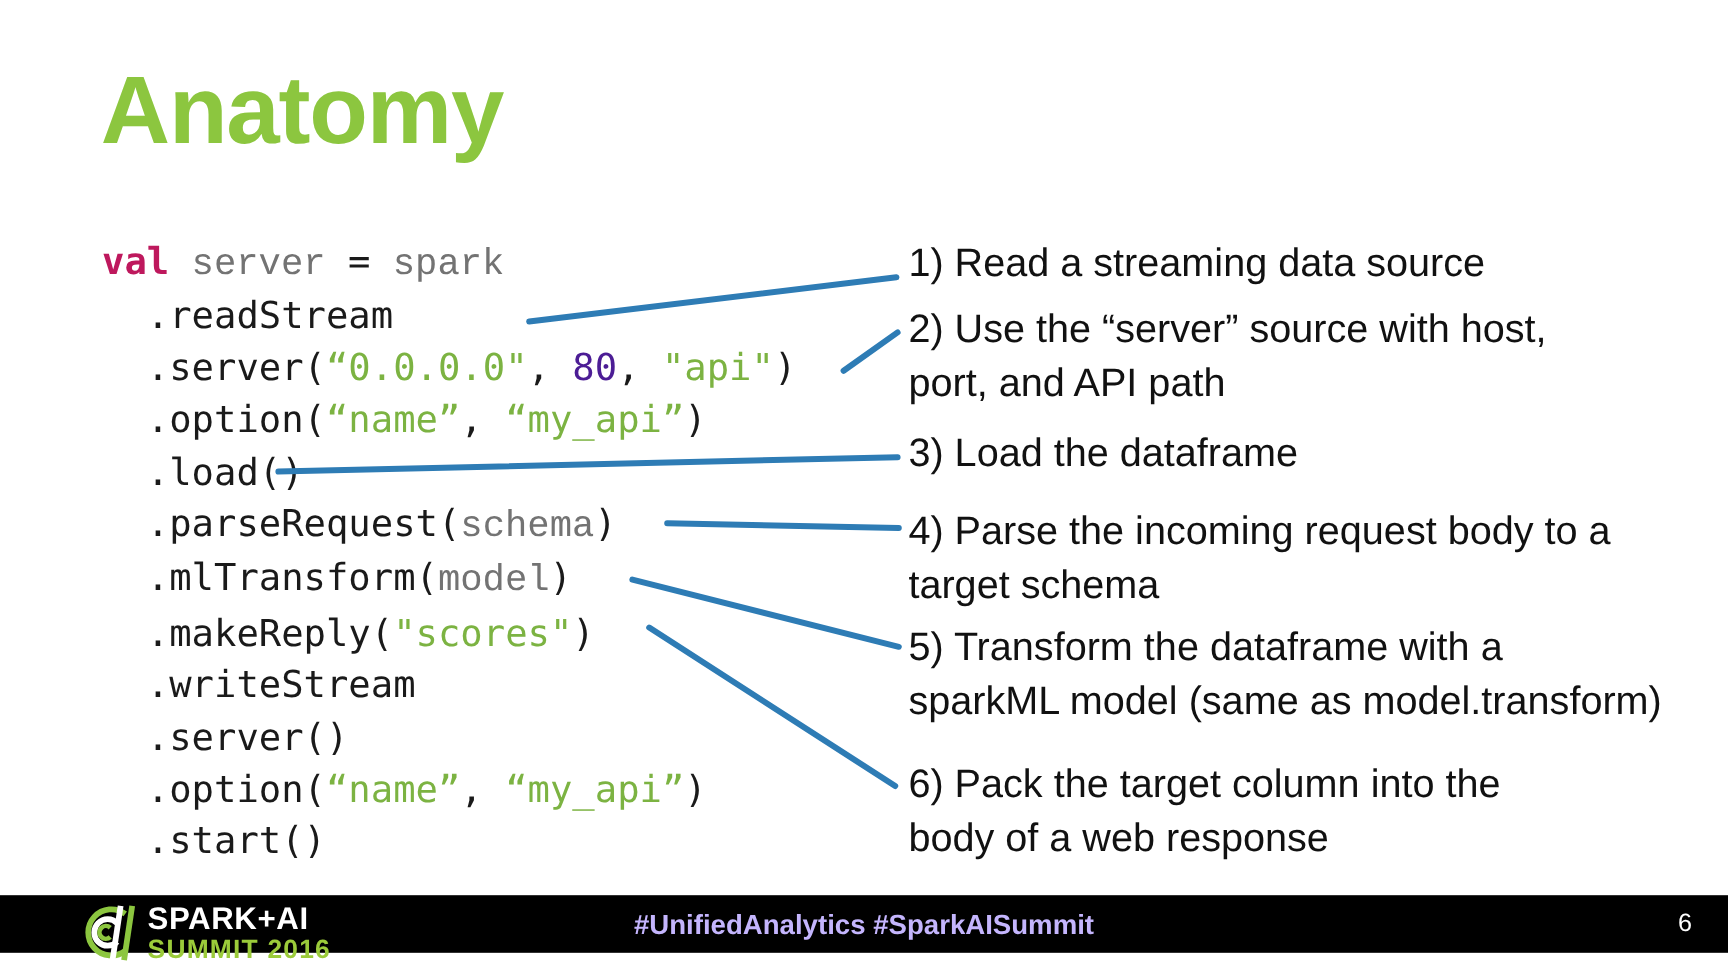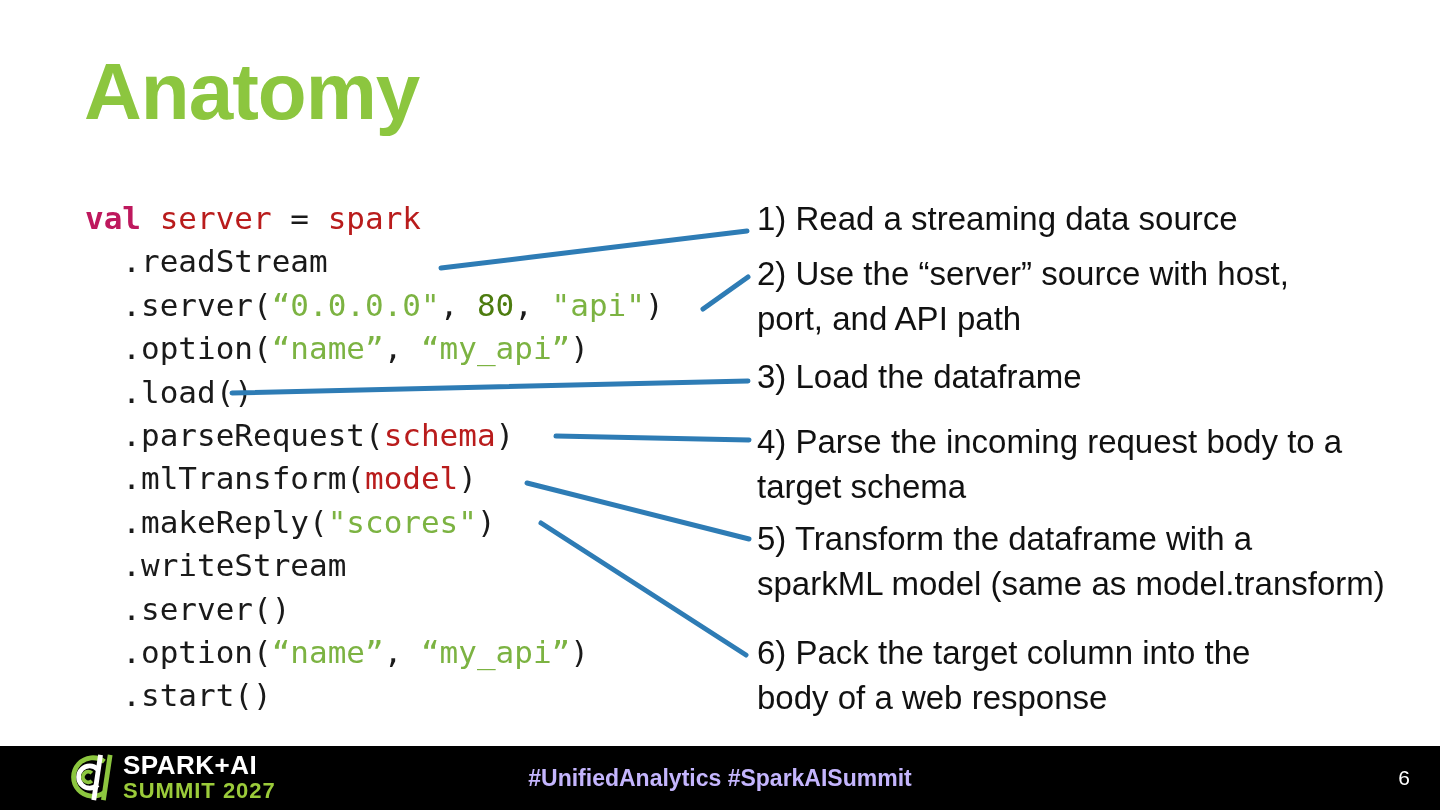--- a/index.html
+++ b/index.html
@@ -7,38 +7,38 @@
               font-family:"Liberation Sans", sans-serif; }
   .slide { position:relative; width:1440px; height:810px; background:#ffffff; }
 
   .title { position:absolute; left:84px; top:48px; font-size:80px; font-weight:bold;
            color:#8CC63F; letter-spacing:-1px; line-height:1.1;text-align:center; }
 
   .code { position:absolute; left:85px; top:197px;
           font-family:"DejaVu Sans Mono", monospace;
           font-size:31px; line-height:43.4px; white-space:pre; color:#1A1A1A; }
   .code .tok-kw    { color:#be185d; font-weight:bold; }
-  .code .tok-ident { color:#b91c1c; }
+  .code .tok-ident { color:#737373;font-family:Liberation Mono, monospace; }
   .code .tok-str   { color:#7CB342; }
-  .code .tok-num   { color:#4d7c0f; }
+  .code .tok-num   { color:#4c1d95; }
   .code .tok-plain { color:#1A1A1A; }
 
   .connectors { position:absolute; left:0; top:0; width:1440px; height:810px; pointer-events:none; }
   .connectors line { stroke:#2E7CB5; stroke-width:5; stroke-linecap:round; }
 
   .annotation { position:absolute; left:757px; font-size:33px; line-height:45px;
                 color:#111; white-space:pre-line; width:690px; }
   .annotation:nth-of-type(1) { top:196px; }
   .annotation:nth-of-type(2) { top:251px; }
   .annotation:nth-of-type(3) { top:354px; }
   .annotation:nth-of-type(4) { top:419px; }
   .annotation:nth-of-type(5) { top:516px; }
   .annotation:nth-of-type(6) { top:630px; }
 
-  .footer { position:absolute; left:0; top:746px; width:1440px; height:64px;
+  .footer { position:absolute; left:0; top:746px; width:1440px; height:48px;
             background:#000; display:flex; align-items:center; }
   .logo { position:absolute; left:62px; top:4px; display:flex; align-items:center; gap:9px; }
   .logo-text { display:flex; flex-direction:column; justify-content:center; }
   .logo-line1 { color:#ffffff; font-weight:bold; font-size:26px; line-height:27px; letter-spacing:0.5px; }
   .logo-line2 { color:#9BCB3A; font-weight:bold; font-size:22px; line-height:23px; letter-spacing:1px; }
   .hashtags { position:absolute; left:50%; transform:translateX(-50%); top:50%; margin-top:-14px;
               color:#c4b5fd; font-weight:bold; font-size:23px; line-height:28px; }
   .page-number { position:absolute; right:30px; top:50%; margin-top:-13px;
                  color:#ffffff; font-size:21px; line-height:26px; }
 </style>
@@ -77,20 +77,20 @@
     <div class="logo">
       <svg width="52" height="54" viewBox="0 0 54 54">
         <path d="M 44 11 A 20 20 0 1 0 44 43" fill="none" stroke="#8CC63F" stroke-width="5"></path>
         <path d="M 37 19 A 11.5 11.5 0 1 0 37 35" fill="none" stroke="#ffffff" stroke-width="5"></path>
         <path d="M 31 23 A 5.5 5.5 0 1 0 31 31" fill="none" stroke="#8CC63F" stroke-width="4"></path>
         <line x1="40" y1="4" x2="33" y2="51" stroke="#ffffff" stroke-width="5"></line>
         <line x1="50" y1="4" x2="43" y2="51" stroke="#8CC63F" stroke-width="5"></line>
       </svg>
       <div class="logo-text">
         <span class="logo-line1">SPARK+AI</span>
-        <span class="logo-line2">SUMMIT 2027</span>
+        <span class="logo-line2">SUMMIT 2016</span>
       </div>
     </div>
     <div class="hashtags">#UnifiedAnalytics #SparkAISummit</div>
     <div class="page-number">6</div>
   </div>
 
 </div>
 
 </body></html>

